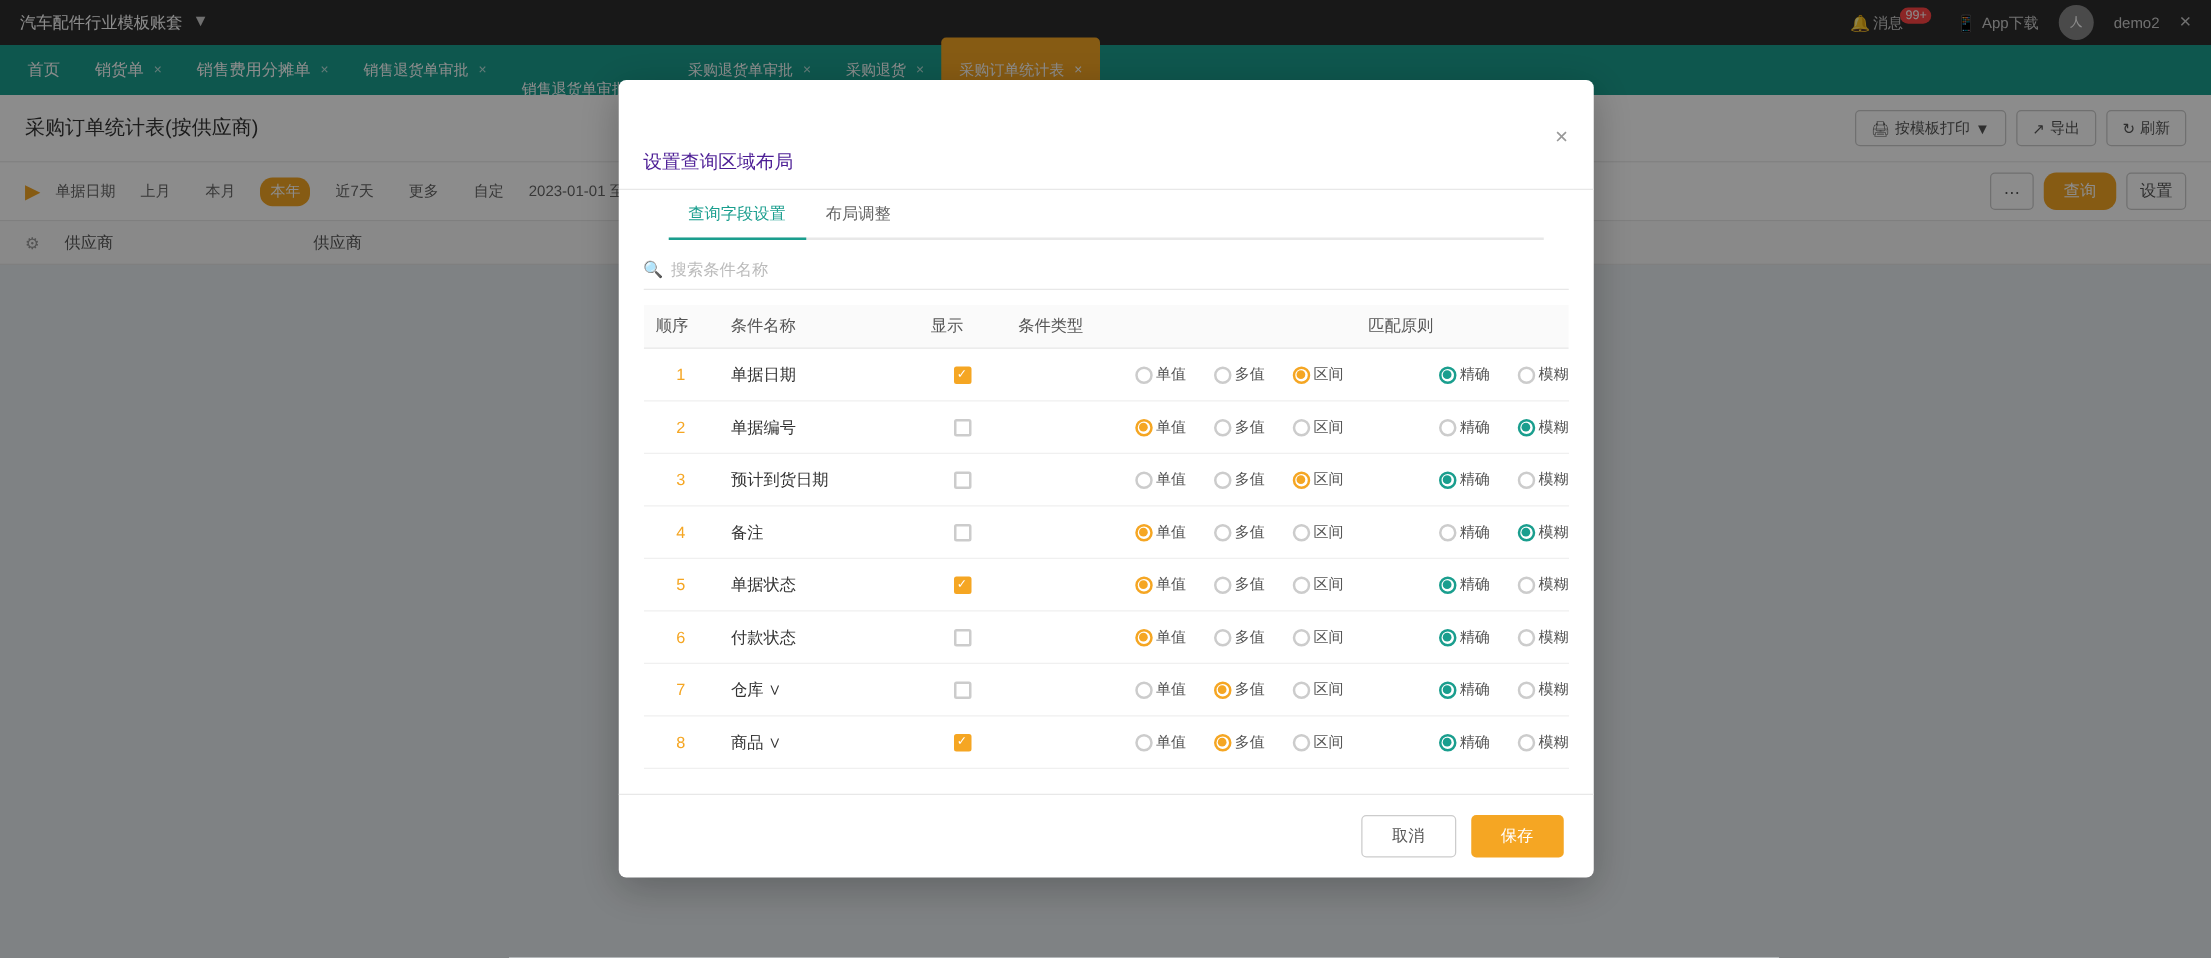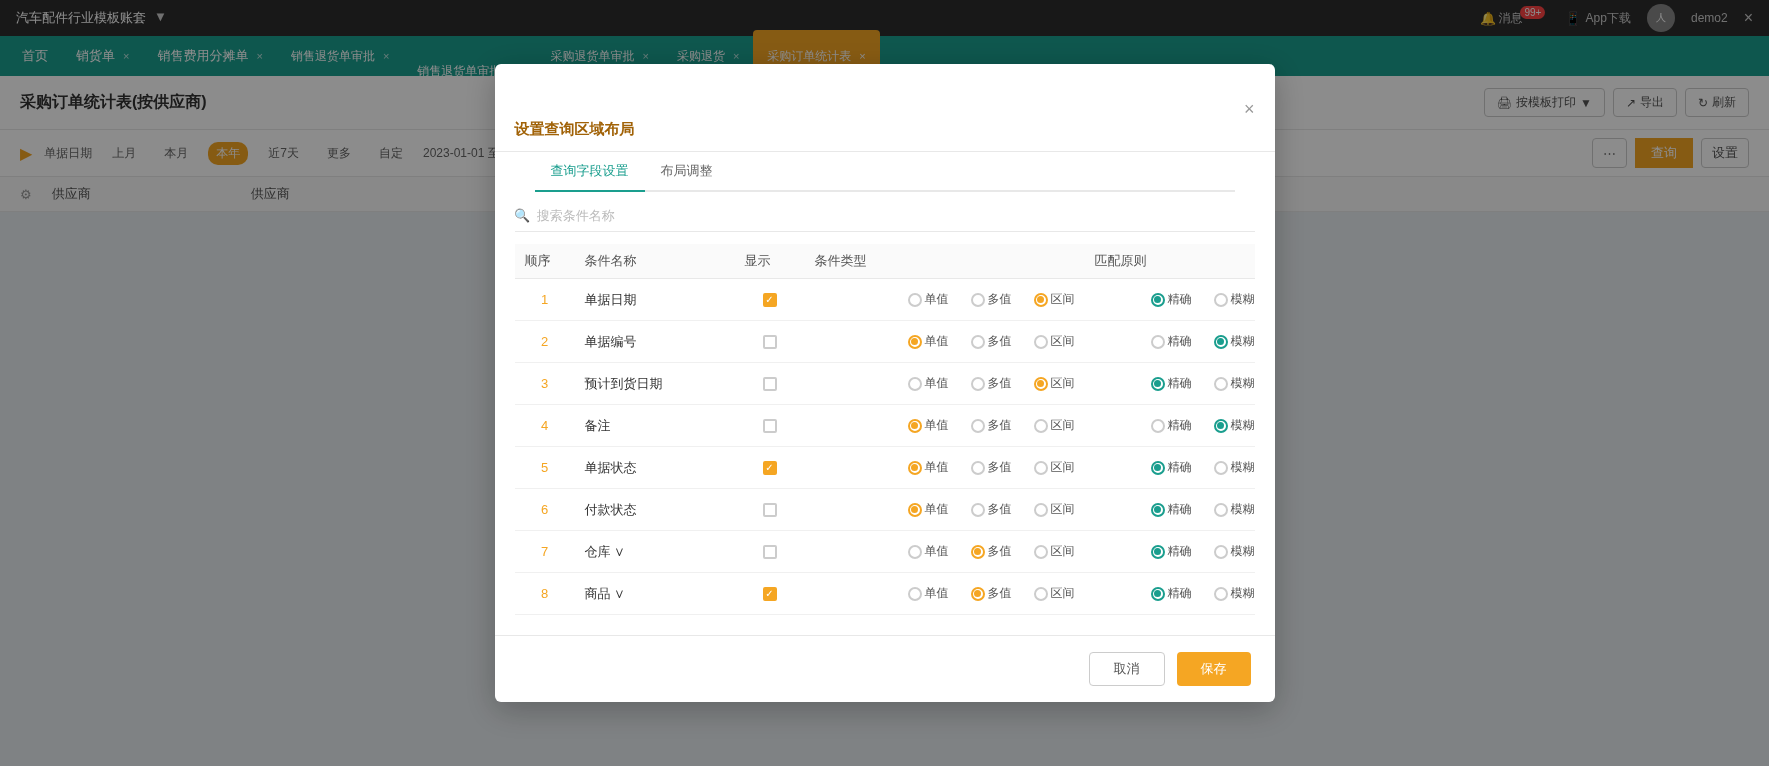--- a/index.html
+++ b/index.html
@@ -90,42 +90,42 @@
 
     
     .page-header {
       background: #fff;
       padding: 12px 20px;
       display: flex;
       align-items: center;
       justify-content: space-between;
       border-bottom: 1px solid #e8e8e8;
     }
-    .page-title { font-size: 16px; font-weight: bold; color: #333; }
+    .page-title { font-size: 16px; font-weight: normal; color: #333; }
     .header-actions { display: flex; gap: 8px; align-items: center; }
     .btn-print { border: 1px solid #ccc; background: #fff; padding: 5px 12px; border-radius: 4px; cursor: pointer; font-size: 12px; color: #555; display: flex; align-items: center; gap: 4px; }
     .btn-export { border: 1px solid #ccc; background: #fff; padding: 5px 12px; border-radius: 4px; cursor: pointer; font-size: 12px; color: #555; display: flex; align-items: center; gap: 4px; }
     .btn-refresh { border: 1px solid #ccc; background: #fff; padding: 5px 12px; border-radius: 4px; cursor: pointer; font-size: 12px; color: #555; display: flex; align-items: center; gap: 4px; }
 
     
     .filter-bar {
       background: #fff;
       padding: 8px 20px;
       display: flex;
       align-items: center;
       gap: 12px;
       border-bottom: 1px solid #e8e8e8;
     }
     .filter-toggle { color: #f5a623; cursor: pointer; font-size: 16px; }
     .filter-label { color: #666; font-size: 12px; }
     .date-btn { padding: 3px 8px; border-radius: 3px; border: none; cursor: pointer; font-size: 12px; background: transparent; color: #666; }
     .date-btn.active { background: #f5a623; color: #fff; border-radius: 10px; }
     .filter-date-range { color: #666; font-size: 12px; }
     .filter-right { margin-left: auto; display: flex; gap: 8px; }
-    .btn-query { background: #f5a623; color: #fff; border: none; padding: 5px 16px; border-radius: 0; cursor: pointer; font-size: 13px; }
+    .btn-query { background: #f5a623; color: #fff; border: none; padding: 5px 16px; border-radius: 10px; cursor: pointer; font-size: 13px; }
     .btn-settings { background: #fff; border: 1px solid #ccc; color: #555; padding: 5px 10px; border-radius: 4px; cursor: pointer; font-size: 13px; }
 
     
     .table-area {
       background: #fff;
       margin: 0;
       padding: 0;
     }
     .table-header-row {
       display: flex;
@@ -163,21 +163,21 @@
       flex-direction: column;
       box-shadow: 0 8px 32px rgba(0,0,0,0.25);
     }
     .modal-header {
       padding: 16px 20px 0 20px;
       display: flex;
       align-items: center;
       justify-content: space-between;
       border-bottom: 1px solid #e8e8e8;
     }
-    .modal-title { font-size: 15px; font-weight: bold; color: #a16207; padding-bottom: 12px; margin-top: 40px; }
+    .modal-title { font-size: 15px; font-weight: normal; color: #4c1d95; padding-bottom: 12px; margin-top: 40px; }
     .modal-close { color: #999; cursor: pointer; font-size: 18px; padding-bottom: 12px; }
     .modal-tabs {
       display: flex;
       gap: 0;
       border-bottom: 2px solid #e8e8e8;
       margin: 0 20px;
     }
     .modal-tab {
       padding: 10px 16px;
       cursor: pointer;

